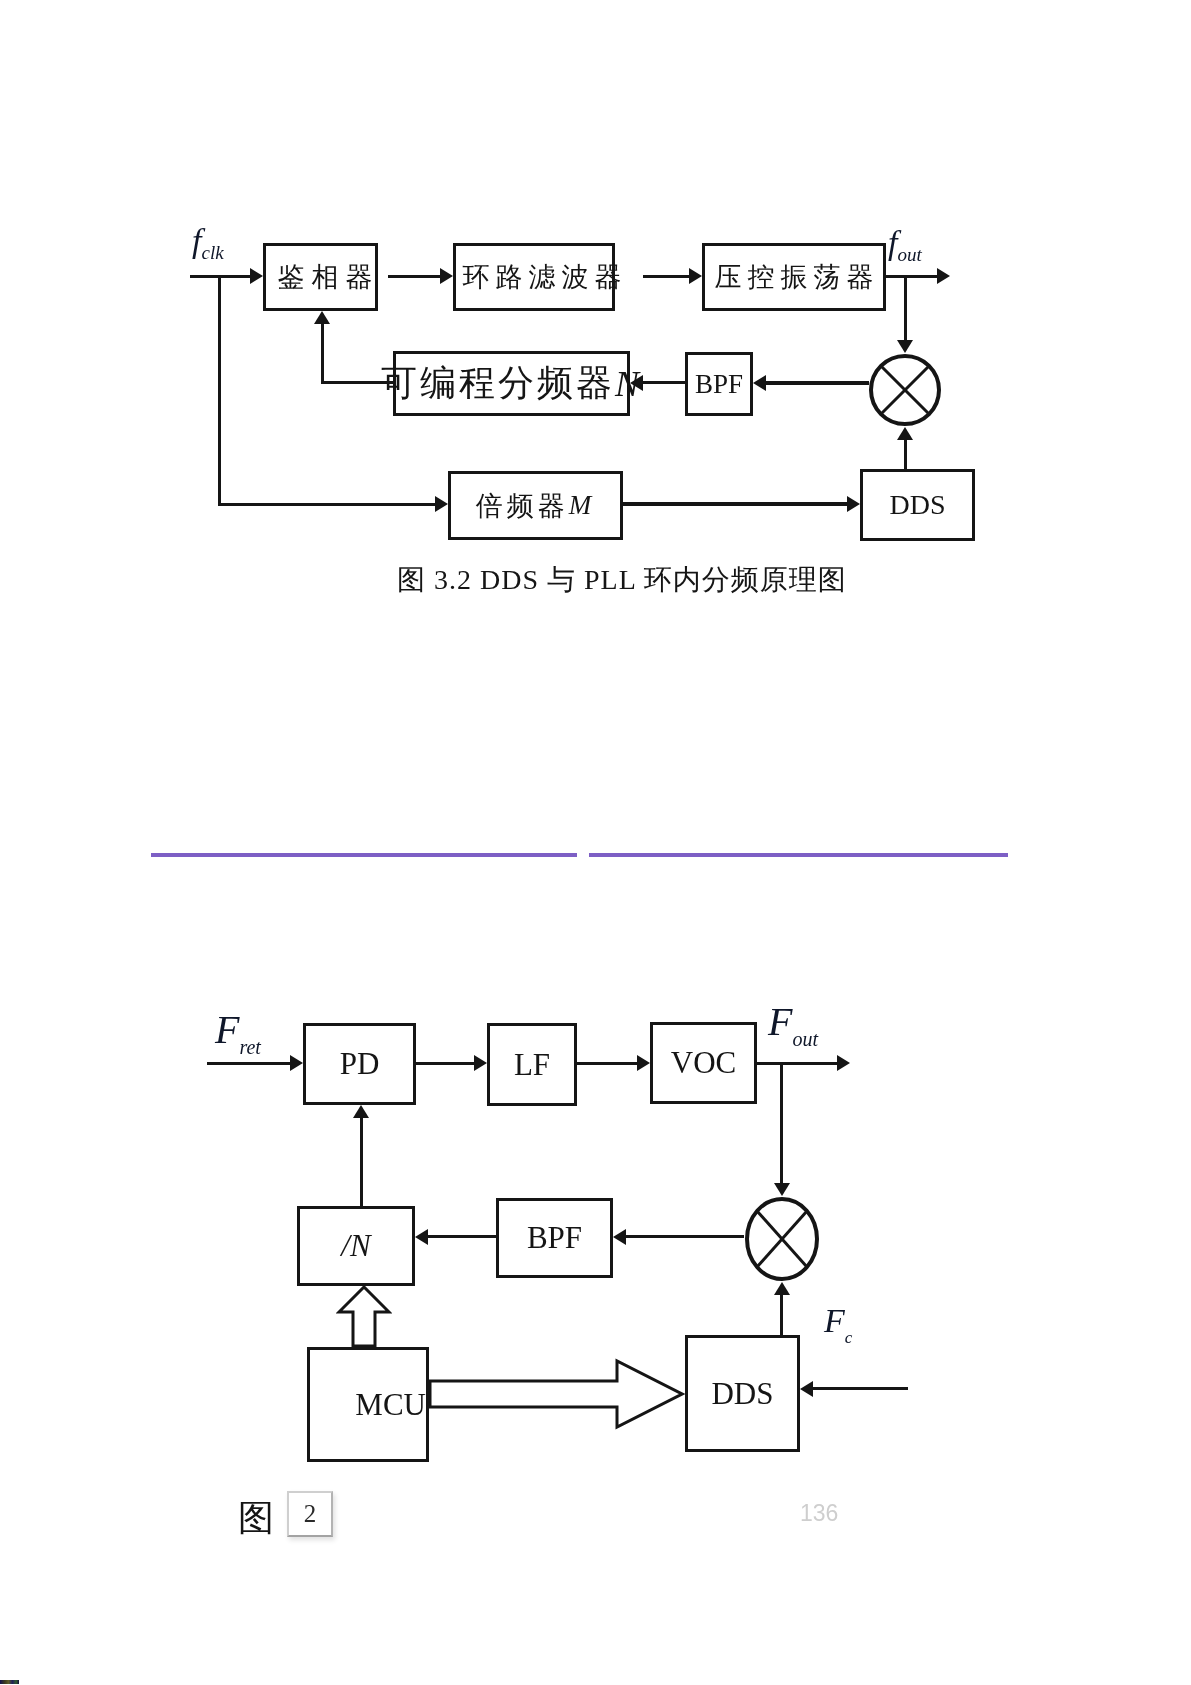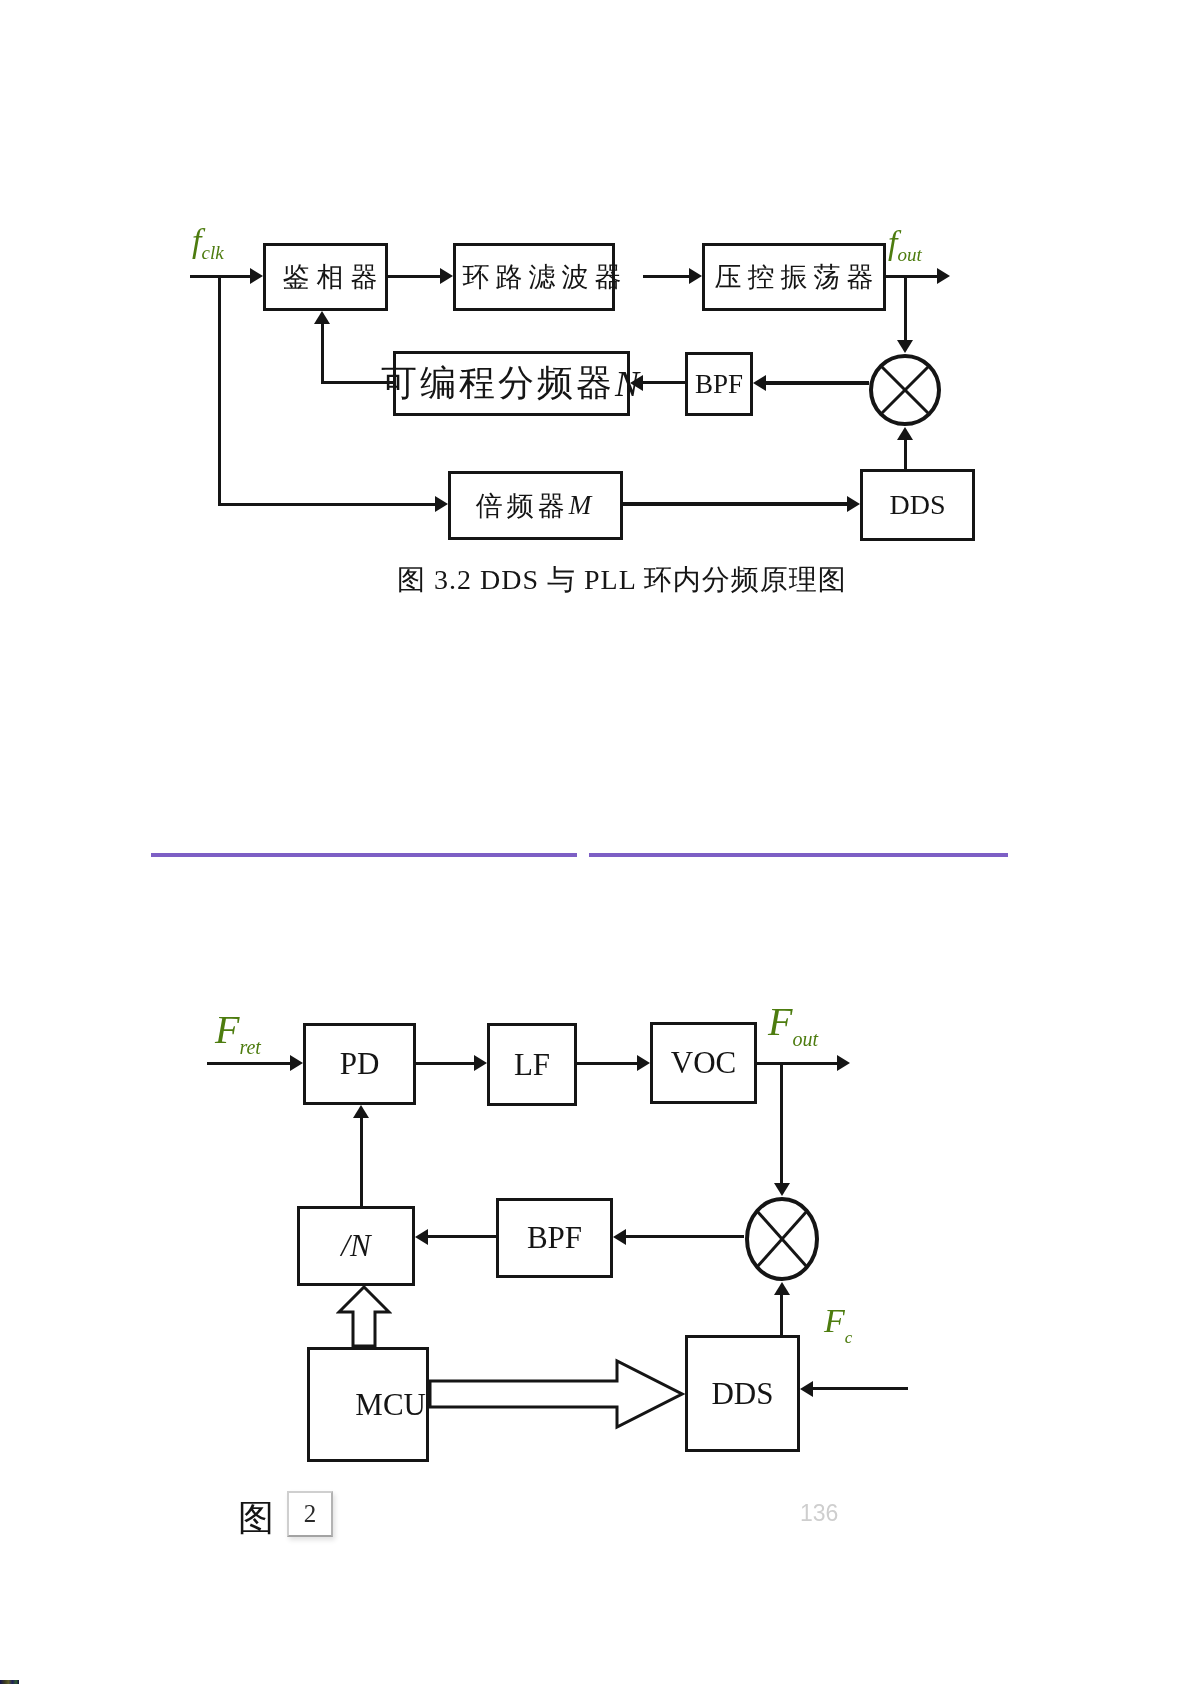--- a/index.html
+++ b/index.html
@@ -11,21 +11,21 @@
   .box{
     position:absolute;box-sizing:border-box;border:3px solid #151515;background:#fff;
     display:flex;align-items:center;justify-content:center;text-align:center;
     color:#151515;white-space:nowrap;
   }
   .hl,.vl{position:absolute;background:#151515;}
   .ahr{position:absolute;width:0;height:0;border-top:8px solid transparent;border-bottom:8px solid transparent;border-left:13px solid #151515;}
   .ahl{position:absolute;width:0;height:0;border-top:8px solid transparent;border-bottom:8px solid transparent;border-right:13px solid #151515;}
   .ahu{position:absolute;width:0;height:0;border-left:8px solid transparent;border-right:8px solid transparent;border-bottom:13px solid #151515;}
   .ahd{position:absolute;width:0;height:0;border-left:8px solid transparent;border-right:8px solid transparent;border-top:13px solid #151515;}
-  .flabel{position:absolute;font-style:italic;white-space:nowrap;color:#4d7c0f;}
+  .flabel{position:absolute;font-style:italic;white-space:nowrap;color:#0f172a;}
   .fb1{font-size:34px;}
   .fs1{font-size:19px;vertical-align:-7px;}
   .fb2{font-size:40px;}
   .fs2{font-size:20px;vertical-align:-11px;}
   .cap{position:absolute;white-space:nowrap;color:#151515;}
   .divider{position:absolute;height:4px;background:#7d5fc5;}
   .badge{
     position:absolute;box-sizing:border-box;width:46px;height:46px;background:#fff;
     border:2px solid #cfcfcf;border-right-color:#b3b3b3;border-bottom-color:#a3a3a3;
     display:flex;align-items:center;justify-content:center;font-size:25px;color:#2a2a2a;
@@ -40,21 +40,21 @@
 
 <div class="abs" style="left:0;top:0;width:1191px;height:620px;">
 
   <div class="flabel" style="left:192px;top:222px;">
     <span class="fb1">f</span><span class="fs1">clk</span>
   </div>
 
   <div class="hl" style="left:190px;top:275px;width:62px;height:3px;"></div>
   <div class="ahr" style="left:250px;top:268px;"></div>
 
-  <div class="box" style="left:263px;top:243px;width:125px;height:68px;font-size:27px;letter-spacing:7px;padding-left:16px;">
+  <div class="box" style="left:263px;top:243px;width:115px;height:68px;font-size:27px;letter-spacing:7px;padding-left:16px;">
     <span>鉴相器</span>
   </div>
 
   <div class="hl" style="left:388px;top:275px;width:53px;height:3px;"></div>
   <div class="ahr" style="left:440px;top:268px;"></div>
 
   <div class="box" style="left:453px;top:243px;width:162px;height:68px;font-size:27px;letter-spacing:6px;padding-left:22px;">
     <span>环路滤波器</span>
   </div>
 

